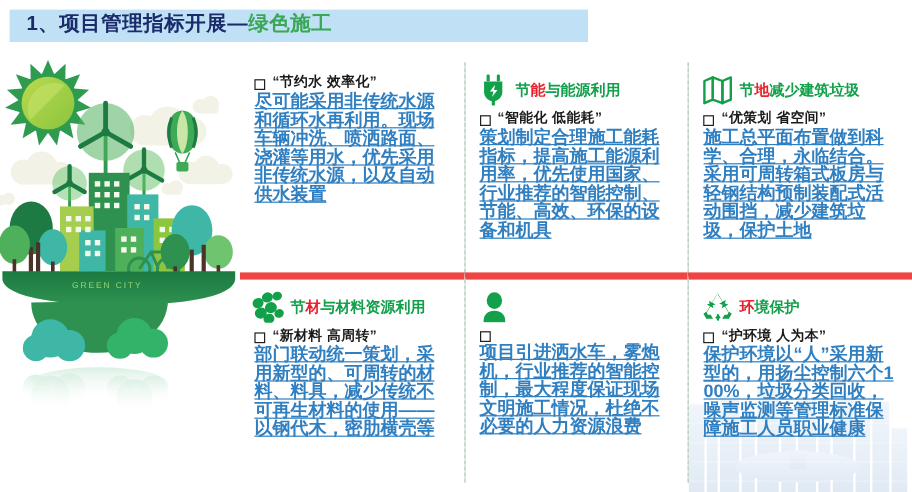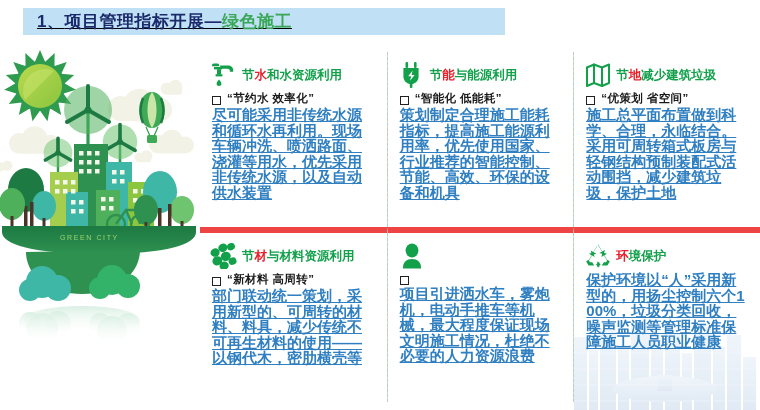--- a/index.html
+++ b/index.html
@@ -12,22 +12,22 @@
   .slide{position:absolute;inset:0;width:760px;height:410px;overflow:hidden;}
 
   
   .watermark{
     position:absolute;right:0;bottom:0;width:190px;height:95px;
     opacity:.30;pointer-events:none;
   }
 
   
   .titlebar{
-    position:absolute;left:23px;top:8px;width:482px;height:27px;
-    background:#bfe0f5;display:flex;align-items:center;text-decoration:underline;
+    position:absolute;left:8px;top:8px;width:482px;height:27px;
+    background:#bfe0f5;display:flex;
   }
   .titlebar .t-text{
     font-size:17px;font-weight:bold;letter-spacing:.5px;
     color:#1b2a6b;white-space:nowrap;padding-left:14px;
   }
   .titlebar .t-accent{color:#3aa757;}
 
   
   .illus{position:absolute;left:0px;top:44px;width:205px;height:366px;}
 
@@ -306,33 +306,20 @@
       <circle cx="112" cy="287" r="15" fill="url(#refl)"></circle>
       <circle cx="128" cy="281" r="12" fill="url(#refl)"></circle>
       <circle cx="100" cy="280" r="11" fill="url(#refl)"></circle>
       <ellipse cx="82" cy="276" rx="58" ry="14" fill="url(#refl)"></ellipse>
     </g>
   </svg>
 
   <div class="grid">
 
     <div class="cell">
-      <div class="card-head">
-        <span class="ico">
-          <svg width="26" height="28" viewBox="0 0 26 28" fill="#12a04a">
-            <path d="M3 6h8v2.4H3z"></path>
-            <path d="M1 4.2c0-1 .8-1.8 1.8-1.8h3.6c1 0 1.8.8 1.8 1.8v1H1z"></path>
-            <path d="M9.2 4.6h7.6c3.2 0 5.4 1.8 5.4 4.6v1.6h-3.4V9.6c0-1.2-.9-1.9-2.2-1.9H9.2z"></path>
-            <path d="M6 8.2h4v5.4H6z"></path>
-            <path d="M4.6 13.2h6.8v2.2H4.6z"></path>
-            <path d="M8 18.6c1.5 1.9 2.4 3 2.4 4.1 0 1.3-1.1 2.3-2.4 2.3s-2.4-1-2.4-2.3c0-1.1.9-2.2 2.4-4.1z"></path>
-          </svg>
-        </span>
-        <span class="head-text"><span>节</span><span class="hl">水</span><span>和水资源利用</span></span>
-      </div>
       <div class="bullet-row">
         <span class="sq"></span>
         <span class="bullet-text">“节约水 效率化”</span>
       </div>
       <p class="body-text">尽可能采用非传统水源和循环水再利用。现场车辆冲洗、喷洒路面、浇灌等用水，优先采用非传统水源，以及自动供水装置</p>
     </div>
 
     <div class="cell bl">
       <span class="dashed-v"></span>
       <div class="card-head">
@@ -403,37 +390,41 @@
         <span class="ico">
           <svg width="24" height="26" viewBox="0 0 24 26" fill="#12a04a">
             <ellipse cx="12" cy="7.5" rx="6.4" ry="7"></ellipse>
             <path d="M12 16c5.4 0 9 3.4 9 8.2v1.4H3v-1.4C3 19.4 6.6 16 12 16z"></path>
           </svg>
         </span>
       </div>
       <div class="bullet-row">
         <span class="sq"></span>
       </div>
-      <p class="body-text">项目引进洒水车，雾炮机，电动手推车等机械，最大程度保证现场文明施工情况，杜绝不必要的人力资源浪费</p>
+      <p class="body-text">项目引进洒水车，雾炮机，行业推荐的智能控制，最大程度保证现场文明施工情况，杜绝不必要的人力资源浪费</p>
     </div>
 
     <div class="cell bl bt">
       <span class="dashed-v"></span>
       <div class="card-head">
         <span class="ico">
           <svg width="28" height="26" viewBox="0 0 28 26" fill="#12a04a">
             <path d="M14 1.2l4.3 7.2-3 1.7 4.4 1.2 1.2-4.4-2.9 1.6-4-6.6z"></path>
             <path d="M13.2 2.6L9.4 9.1l2.9 1.7-4.4 1.2L6.7 7.6l2.9 1.6 3.6-6.2z"></path>
             <path d="M3.4 19.4l4.2-7.2 3 1.7-1.2-4.4-4.4 1.2 3 1.7-4.2 7z"></path>
             <path d="M5.6 21.6h7.8v-3.4l3.2 3.2-3.2 3.2v-3H5.6z"></path>
             <path d="M24.6 19.4l-4.2-7.2-3 1.7 1.2-4.4 4.4 1.2-3 1.7 4.2 7z"></path>
             <path d="M22.4 21.6h-7.2v3.2l-3.2-3.2 3.2-3.2v3.2z"></path>
             <path d="M2.2 18.4l2.4 4.2h5.6l-2-3.4-2.3.1-1.4-2.5z"></path>
             <path d="M25.8 18.4l-2.4 4.2h-5.6l2-3.4 2.3.1 1.4-2.5z"></path>
           </svg>
         </span>
         <span class="head-text"><span></span><span class="hl">环</span><span>境保护</span></span>
       </div>
+      <div class="bullet-row">
+        <span class="sq"></span>
+        <span class="bullet-text">“护环境 人为本”</span>
+      </div>
       <p class="body-text">保护环境以“人”采用新型的，用扬尘控制六个100%，垃圾分类回收，噪声监测等管理标准保障施工人员职业健康</p>
     </div>
 
   </div>
 </div>
 
 </body></html>

